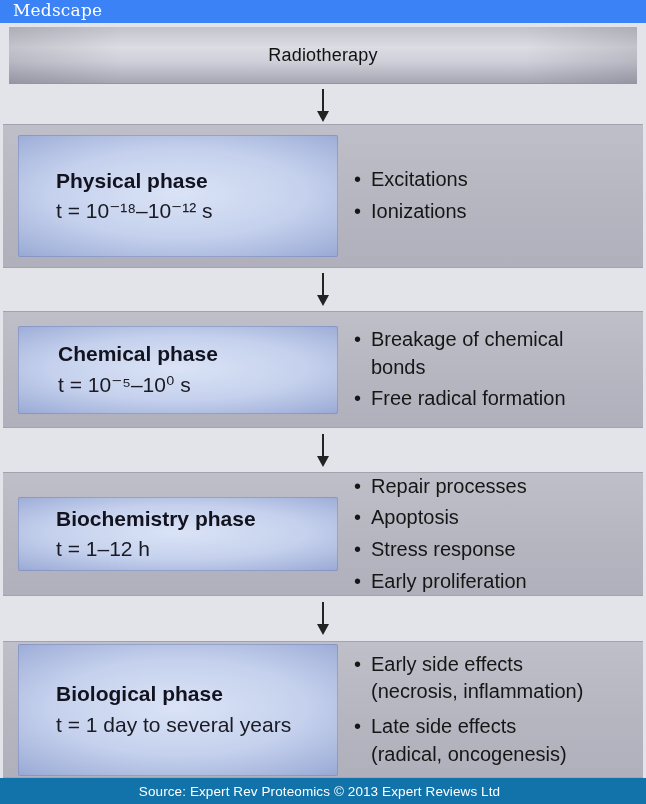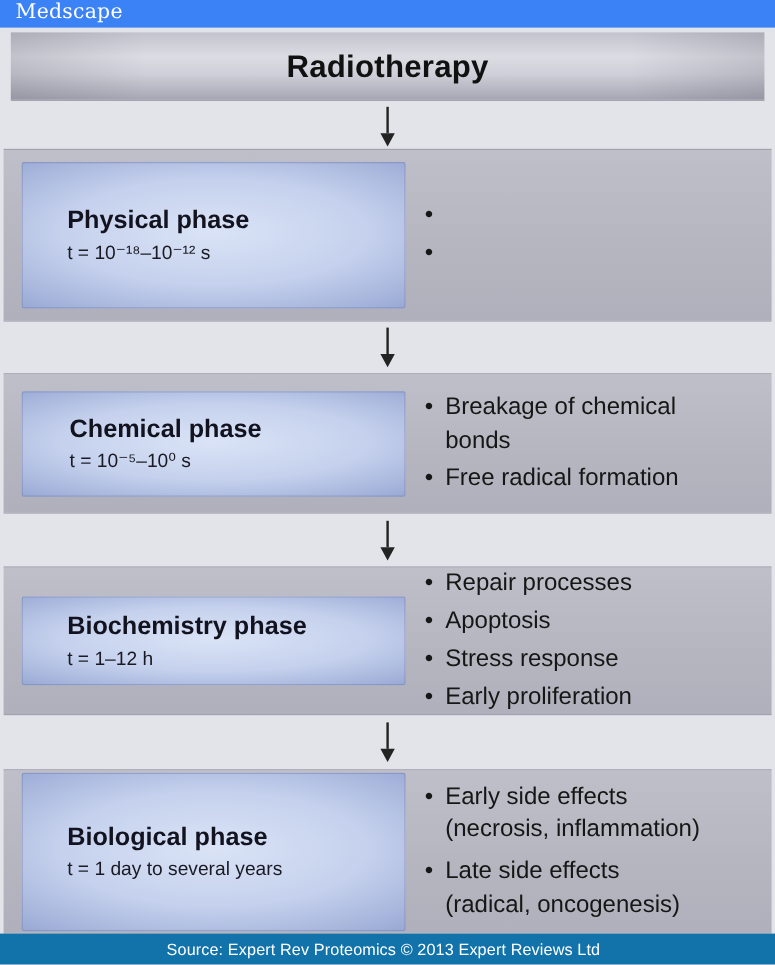--- a/index.html
+++ b/index.html
@@ -31,21 +31,21 @@
   .title-region{height:64px;flex:0 0 64px;display:flex;}
   .title-band{
     flex:1;margin:4px 9px 3px 9px;
     background:
       linear-gradient(90deg, rgba(40,40,60,.14), rgba(40,40,60,0) 18%, rgba(40,40,60,0) 82%, rgba(40,40,60,.14)),
       linear-gradient(180deg,#c3c3cd 0%,#dcdce3 36%,#cfcfd9 62%,#a7a7b4 100%);
     border-bottom:1px solid #9595a2;
     display:flex;align-items:center;justify-content:center;
   }
   .page-title{
-    font-size:26px;font-weight:bold;color:#111;
+    font-size:18px;font-weight:normal;color:#111;
     letter-spacing:.2px;
   }
 
   
   .arrow-region{display:flex;align-items:center;justify-content:center;}
   .arrow-region.r1{height:37px;flex:0 0 37px;}
   .arrow-region.r2{height:43px;flex:0 0 43px;}
   .arrow-region.r3{height:44px;flex:0 0 44px;}
   .arrow-region.r4{height:45px;flex:0 0 45px;}
   .down-arrow{display:flex;flex-direction:column;align-items:center;}
@@ -78,21 +78,21 @@
     box-shadow:inset 0 0 0 1px rgba(110,125,175,.45);
     display:flex;flex-direction:column;justify-content:center;
     padding:12px 10px 12px 38px;
   }
   .phase-region.p1 .phase-box{height:122px;}
   .phase-region.p2 .phase-box{height:88px;padding-left:40px;}
   .phase-region.p3 .phase-box{height:74px;}
   .phase-region.p4 .phase-box{height:132px;}
 
   .phase-name{font-size:21px;font-weight:bold;color:#131320;line-height:1.45;}
-  .phase-time{font-size:16px;color:#1a1a24;line-height:1.45;}
+  .phase-time{font-size:21px;color:#1a1a24;line-height:1.45;}
 
   .bullets{
     list-style:none;margin:0;padding:0 0 0 16px;
     width:296px;
   }
   .bullets li{
     display:flex;
     font-size:20px;line-height:1.38;color:#161616;
     margin:4px 0;
   }
@@ -133,23 +133,25 @@
   </div>
 
   <section class="phase-region p1">
     <div class="phase-box">
       <div class="phase-name">Physical phase</div>
       <div class="phase-time">t = 10⁻¹⁸–10⁻¹² s</div>
     </div>
     <ul class="bullets">
       <li>
           <span class="dot">•</span>
-        </li>
-      <li>
-          <span class="dot">•</span>
+          <span class="btext">Excitations</span>
+        </li>
+      <li>
+          <span class="dot">•</span>
+          <span class="btext">Ionizations</span>
         </li>
     </ul>
   </section>
 
   <div class="arrow-region r2">
     <div class="down-arrow">
       <div class="shaft"></div>
       <div class="head"></div>
     </div>
   </div>

